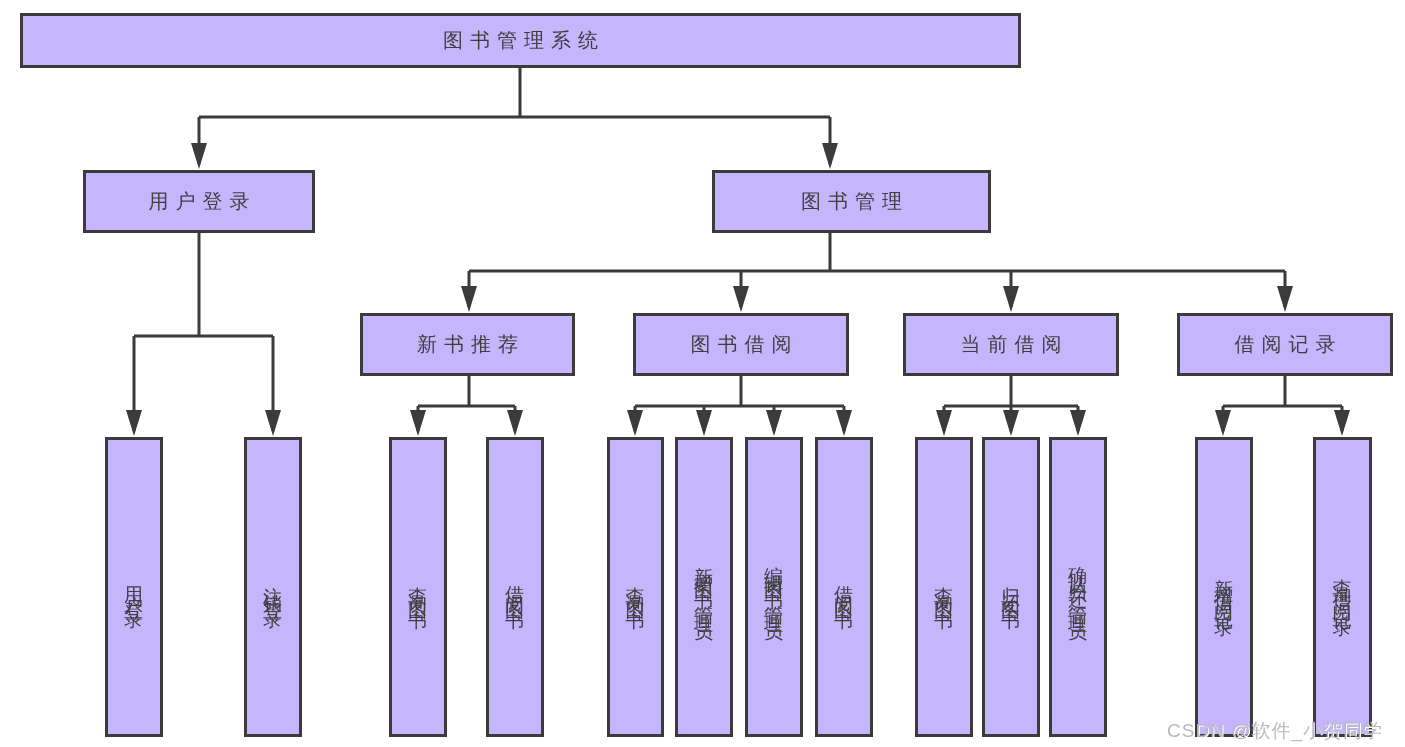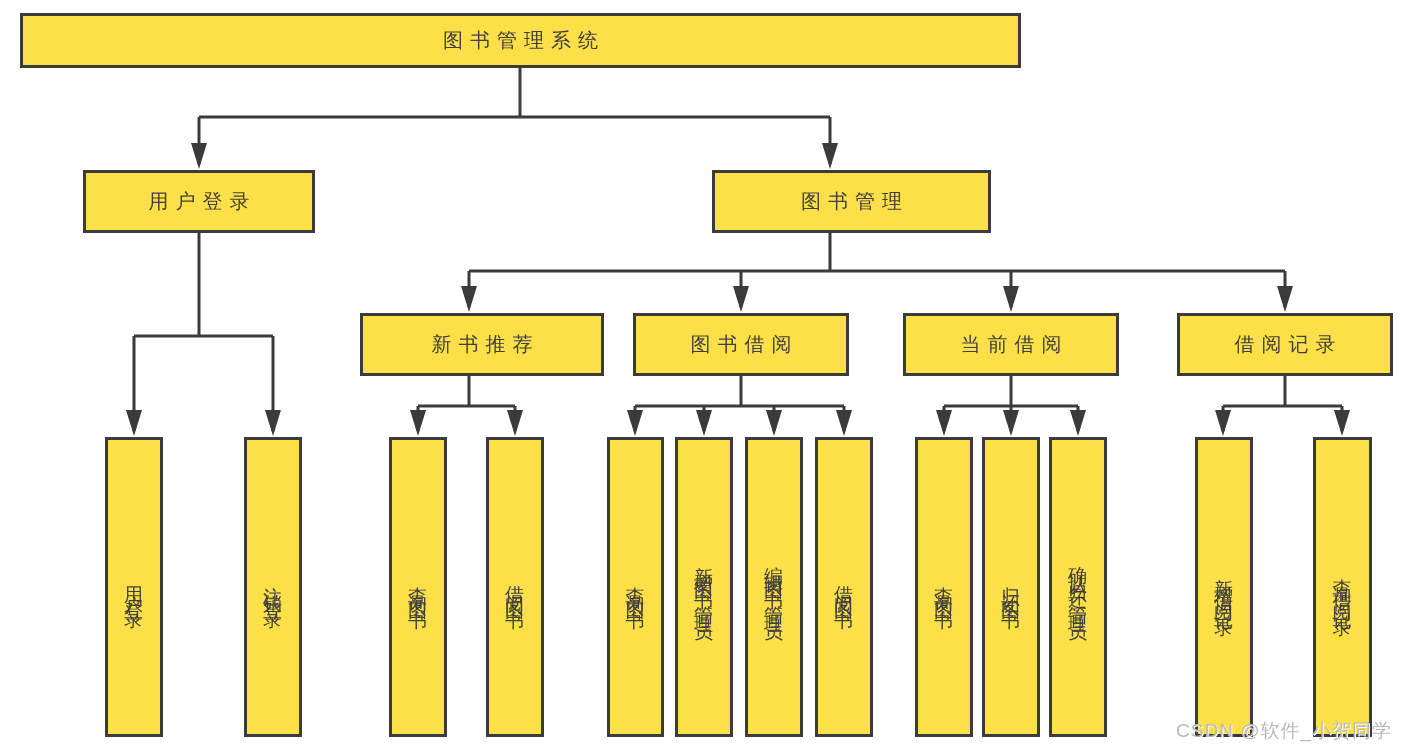--- a/index.html
+++ b/index.html
@@ -14,21 +14,21 @@
   #wires {
     position: absolute;
     left: 0; top: 0;
     width: 1405px; height: 747px;
     z-index: 1;
   }
   .box {
     position: absolute;
     box-sizing: border-box;
     border: 3px solid #3b3b3b;
-    background: #fde047;
+    background: #c4b5fd;
     display: flex;
     align-items: center;
     justify-content: center;
     color: #3f3f3f;
     z-index: 2;
   }
   .box.h span {
     font-size: 20px;
     letter-spacing: 7px;
     text-indent: 7px;
@@ -37,21 +37,21 @@
   .box.v span {
     writing-mode: vertical-rl;
     text-orientation: mixed;
     font-size: 19px;
     letter-spacing: 8px;
     line-height: 1;
     white-space: nowrap;
   }
   #watermark {
     position: absolute;
-    right: 13px;
+    right: 22px;
     bottom: 3px;
     z-index: 5;
     font-size: 19px;
     color: #b6bac0;
     text-shadow: 1px 1px 0 #ffffff;
     letter-spacing: 1px;
     white-space: nowrap;
   }
 </style>
 </head>
@@ -95,21 +95,21 @@
     <span>图书管理系统</span>
   </div>
 
   <div class="box h" style="left:83px; top:170px; width:232px; height:63px">
     <span>用户登录</span>
   </div>
   <div class="box h" style="left:712px; top:170px; width:279px; height:63px">
     <span>图书管理</span>
   </div>
 
-  <div class="box h" style="left:360px; top:313px; width:244px; height:63px">
+  <div class="box h" style="left:360px; top:313px; width:215px; height:63px">
     <span>新书推荐</span>
   </div>
   <div class="box h" style="left:633px; top:313px; width:216px; height:63px">
     <span>图书借阅</span>
   </div>
   <div class="box h" style="left:903px; top:313px; width:216px; height:63px">
     <span>当前借阅</span>
   </div>
   <div class="box h" style="left:1177px; top:313px; width:216px; height:63px">
     <span>借阅记录</span>

